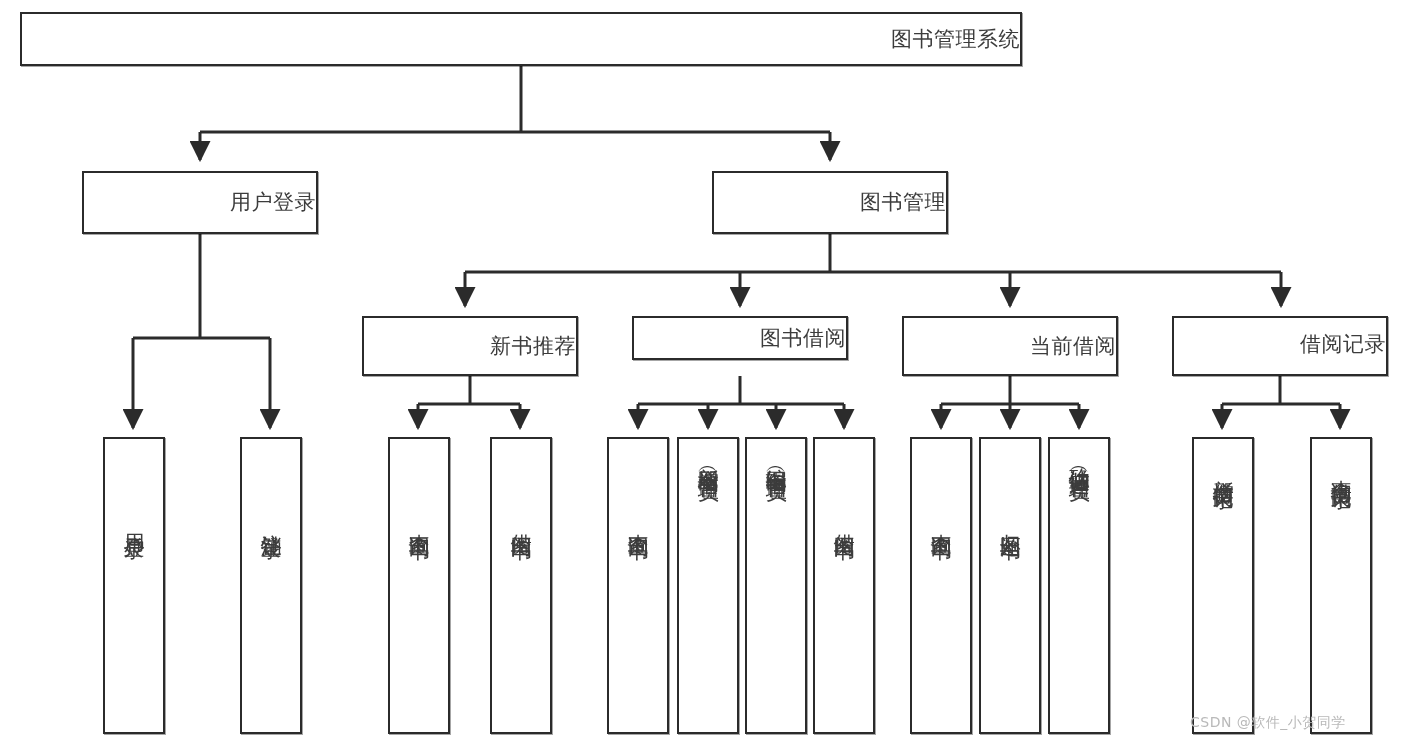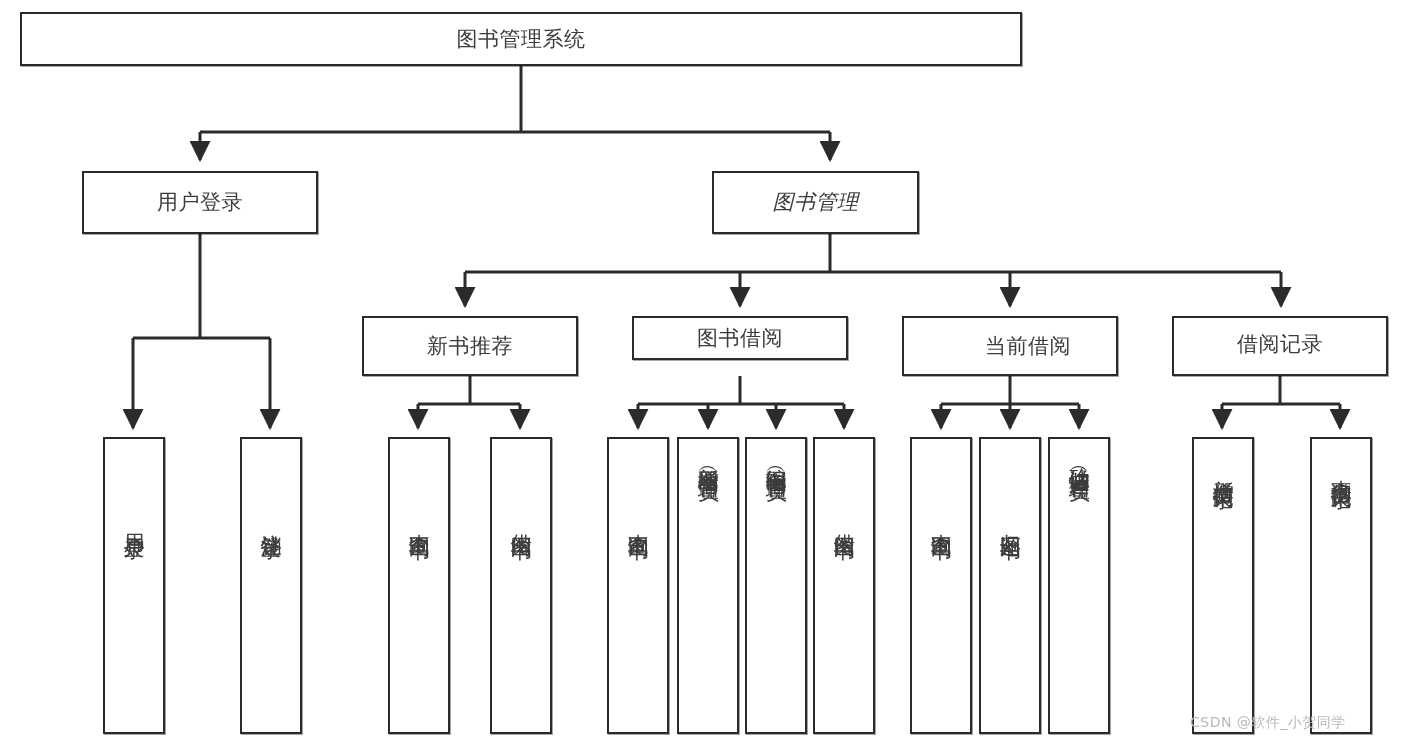--- a/index.html
+++ b/index.html
@@ -25,21 +25,21 @@
     height: 747px;
   }
   .node {
     position: absolute;
     box-sizing: border-box;
     background: #ffffff;
     border: 2px solid #2b2b2b;
     box-shadow: 1px 1px 0 rgba(0,0,0,0.35);
     display: flex;
     align-items: center;
-    justify-content: center;
+    justify-content: flex-end;
     color: #3a3a3a;
   }
   .node .label {
     font-size: 21px;
     line-height: 1.15;
     letter-spacing: 0.5px;
     white-space: nowrap;
     color: #3c3c3c;
   }
   .node.vertical {
@@ -128,21 +128,21 @@
     </g>
   </svg>
 
   <div class="node" style="left:20px; top:12px; width:1002px; height:54px;">
     <span class="label">图书管理系统</span>
   </div>
 
   <div class="node" style="left:82px; top:171px; width:236px; height:63px;">
     <span class="label">用户登录</span>
   </div>
-  <div class="node" style="left:712px; top:171px; width:207px; height:63px;font-style:italic;">
+  <div class="node" style="left:712px; top:171px; width:236px; height:63px;">
     <span class="label">图书管理</span>
   </div>
 
   <div class="node" style="left:362px; top:316px; width:216px; height:60px;">
     <span class="label">新书推荐</span>
   </div>
   <div class="node" style="left:632px; top:316px; width:216px; height:44px;">
     <span class="label">图书借阅</span>
   </div>
   <div class="node" style="left:902px; top:316px; width:216px; height:60px;padding-left:36px;">

